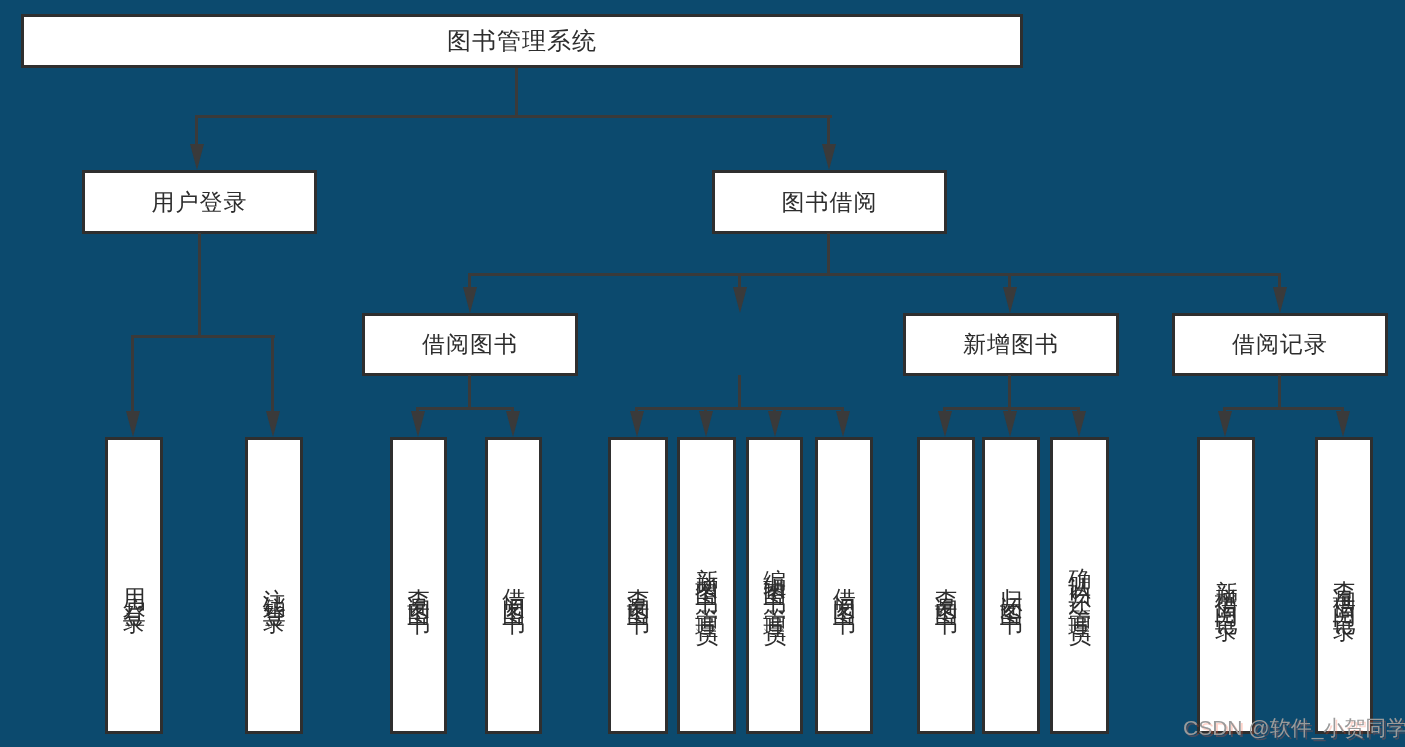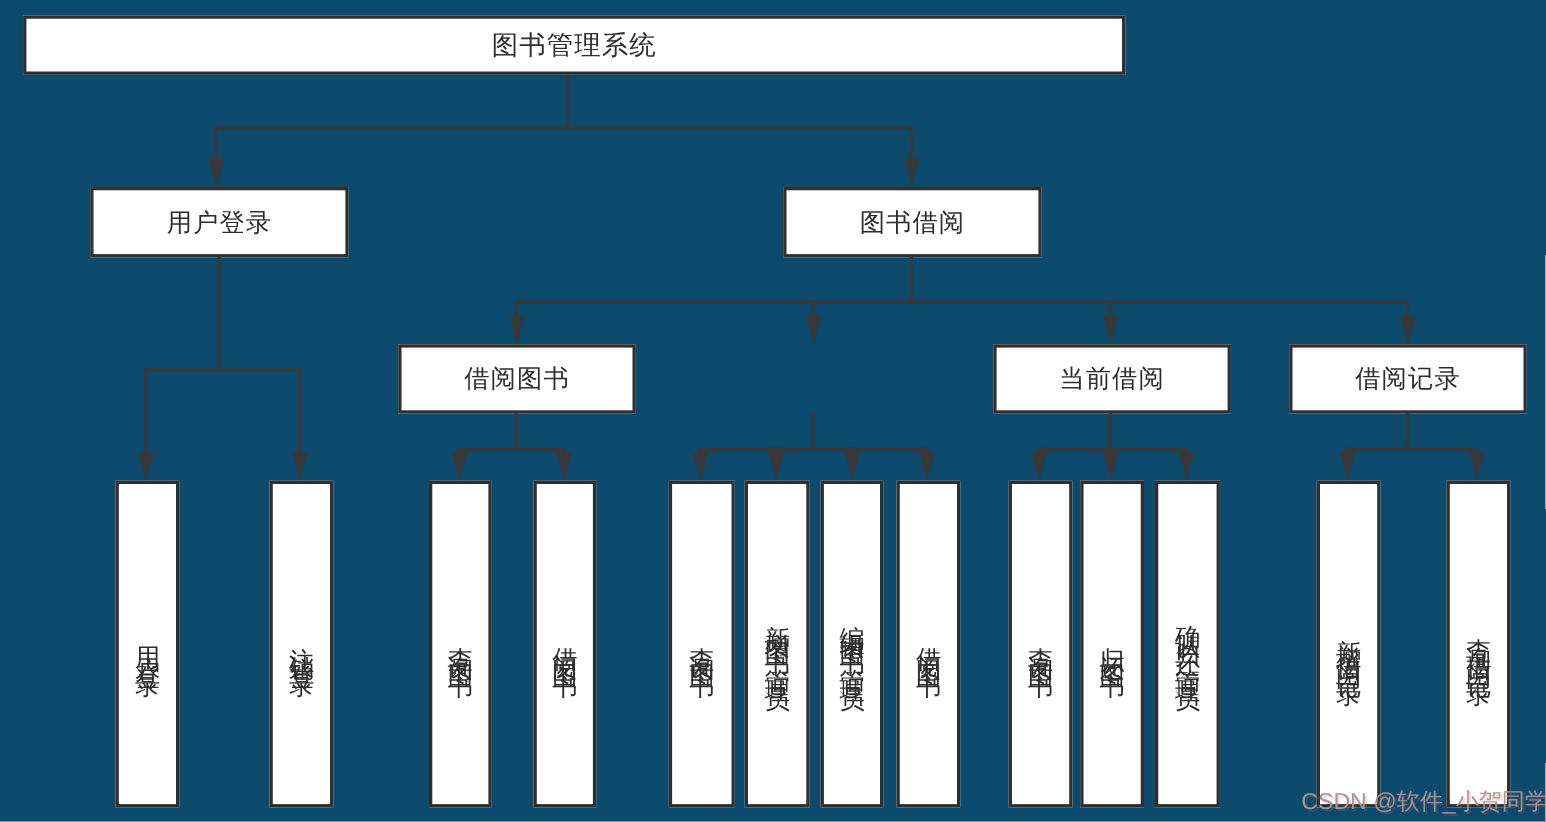--- a/index.html
+++ b/index.html
@@ -43,21 +43,21 @@
   </div>
 
   <div class="box hbox" style="left:712px;top:170px;width:235px;height:64px;">
     <span>图书借阅</span>
   </div>
 
   <div class="box hbox" style="left:362px;top:313px;width:216px;height:63px;">
     <span>借阅图书</span>
   </div>
   <div class="box hbox" style="left:903px;top:313px;width:216px;height:63px;">
-    <span>当前借阅</span>
+    <span>新增图书</span>
   </div>
   <div class="box hbox" style="left:1172px;top:313px;width:216px;height:63px;">
     <span>借阅记录</span>
   </div>
 
   <div class="box vbox" style="left:105px;top:437px;width:58px;height:297px;">
     <span class="vtext">用户登录</span>
   </div>
   <div class="box vbox" style="left:245px;top:437px;width:58px;height:297px;">
     <span class="vtext">注销登录</span>

